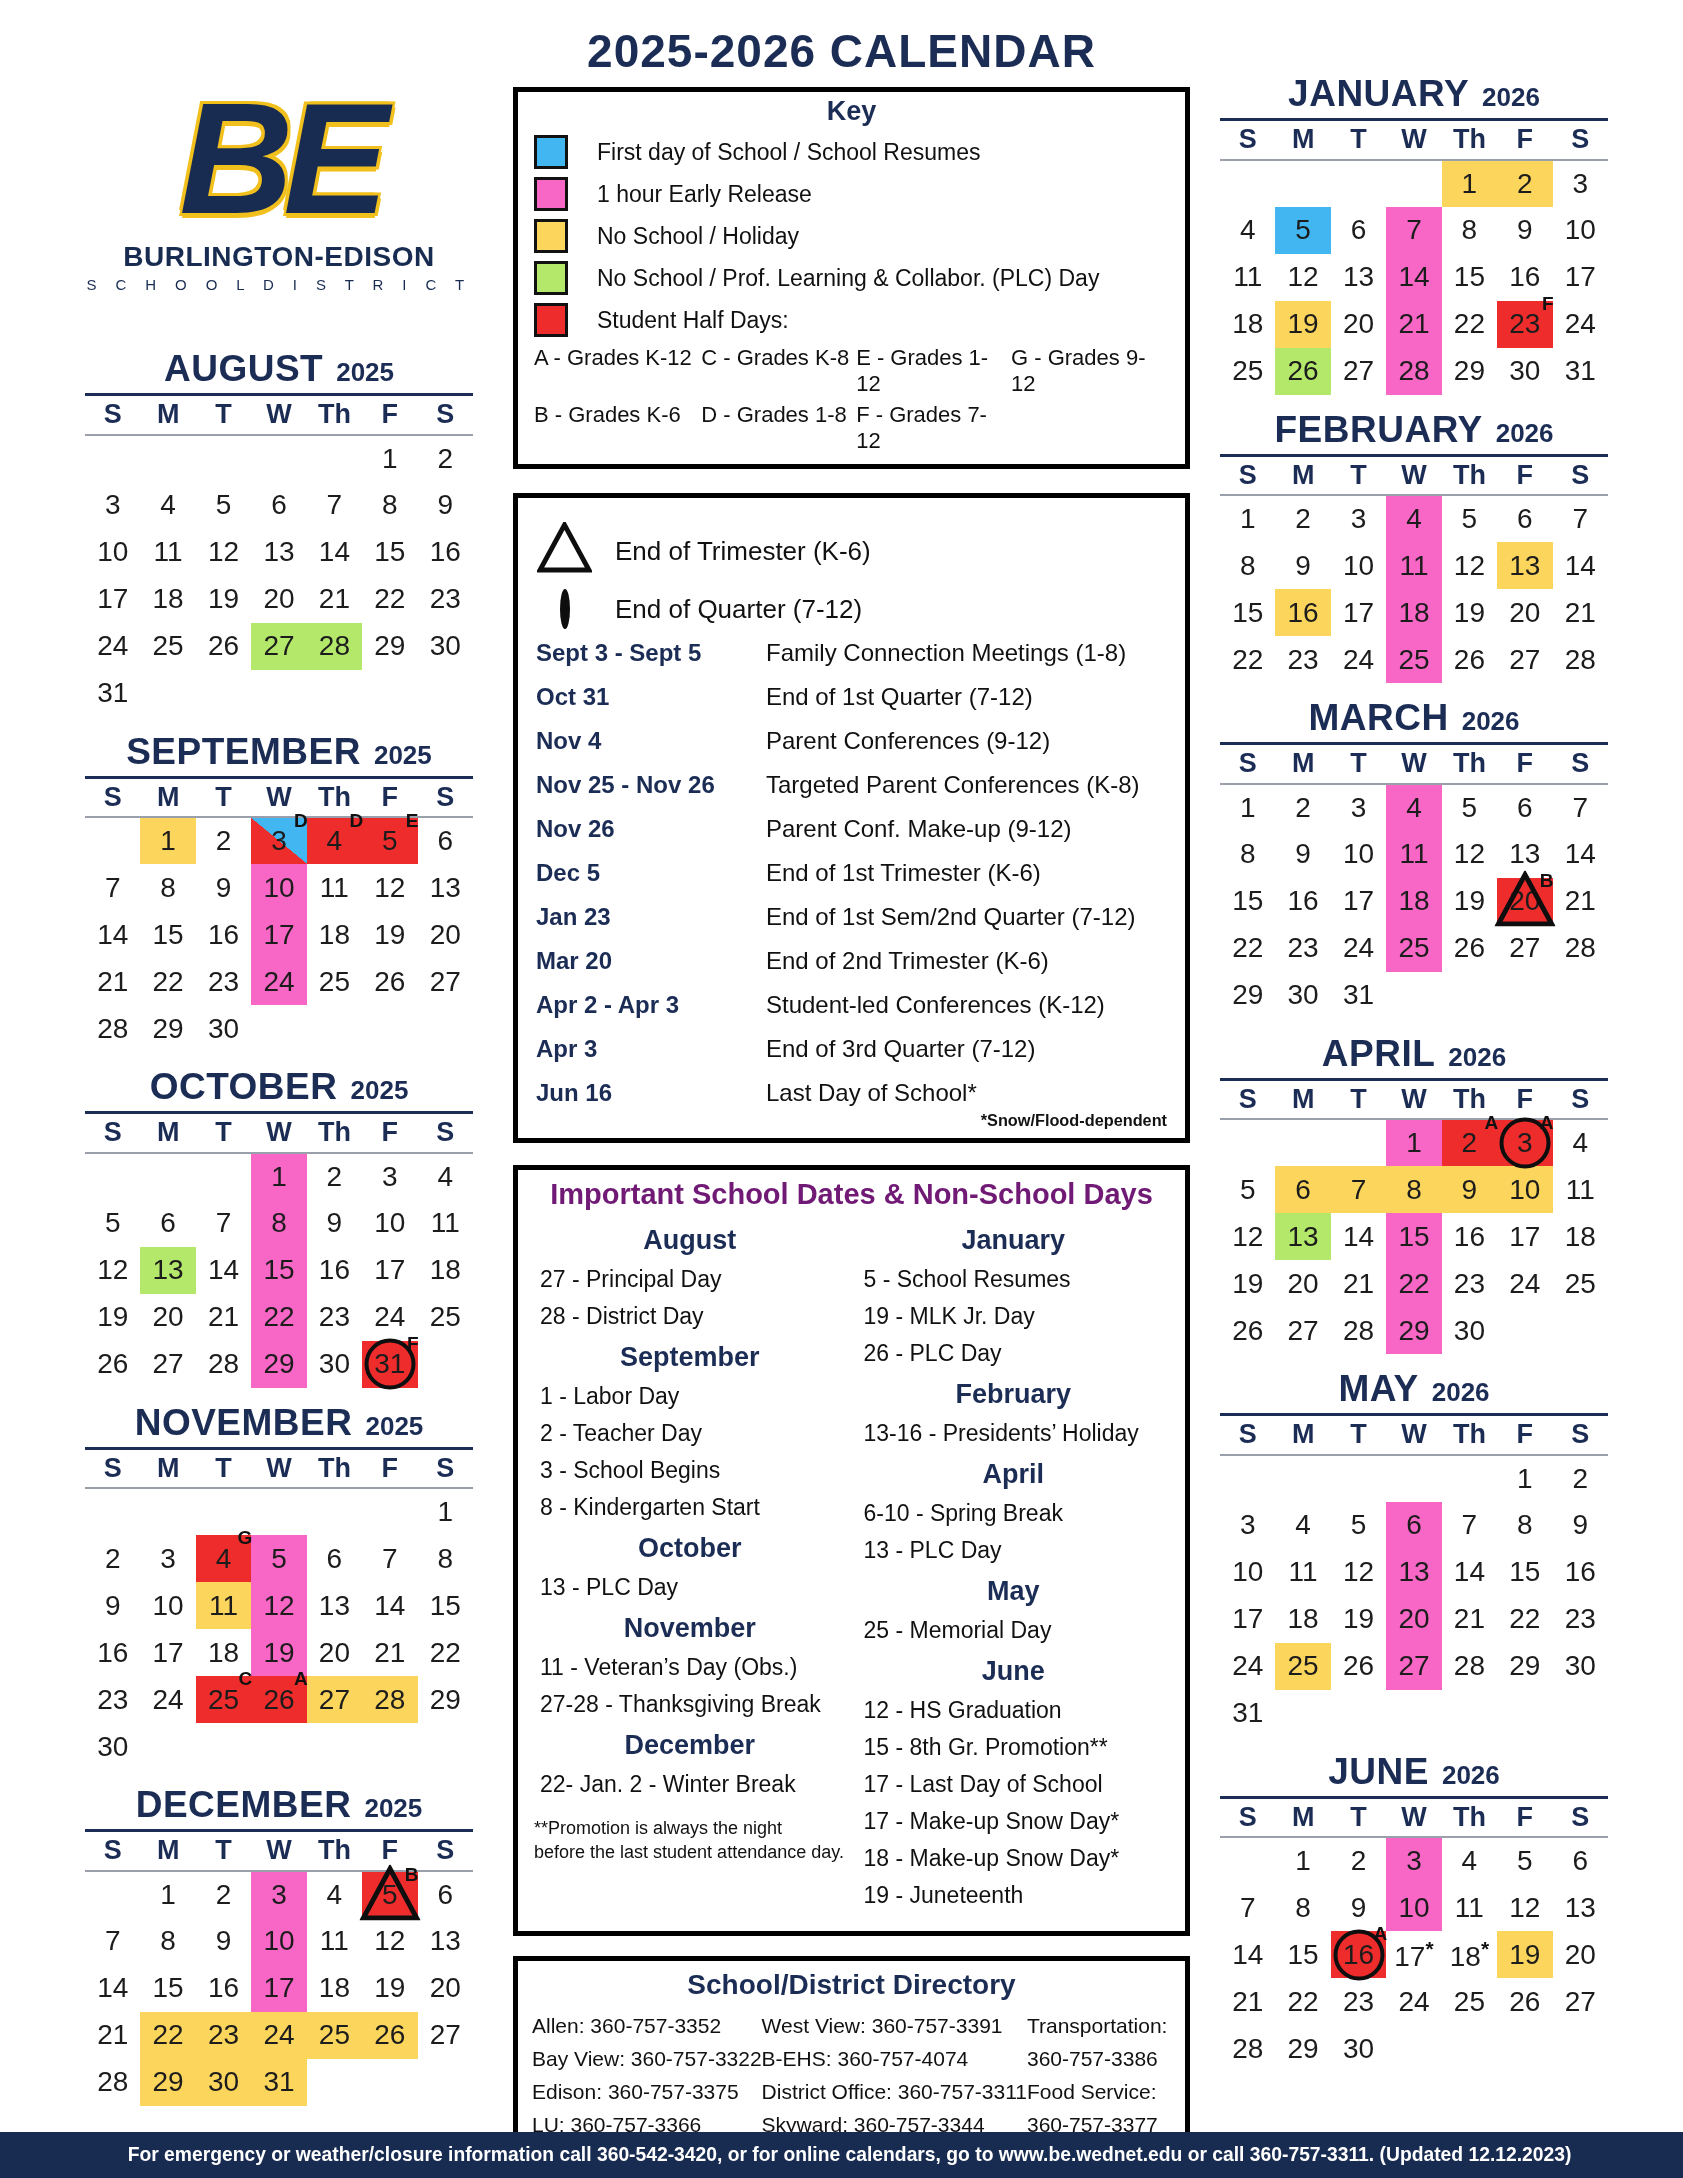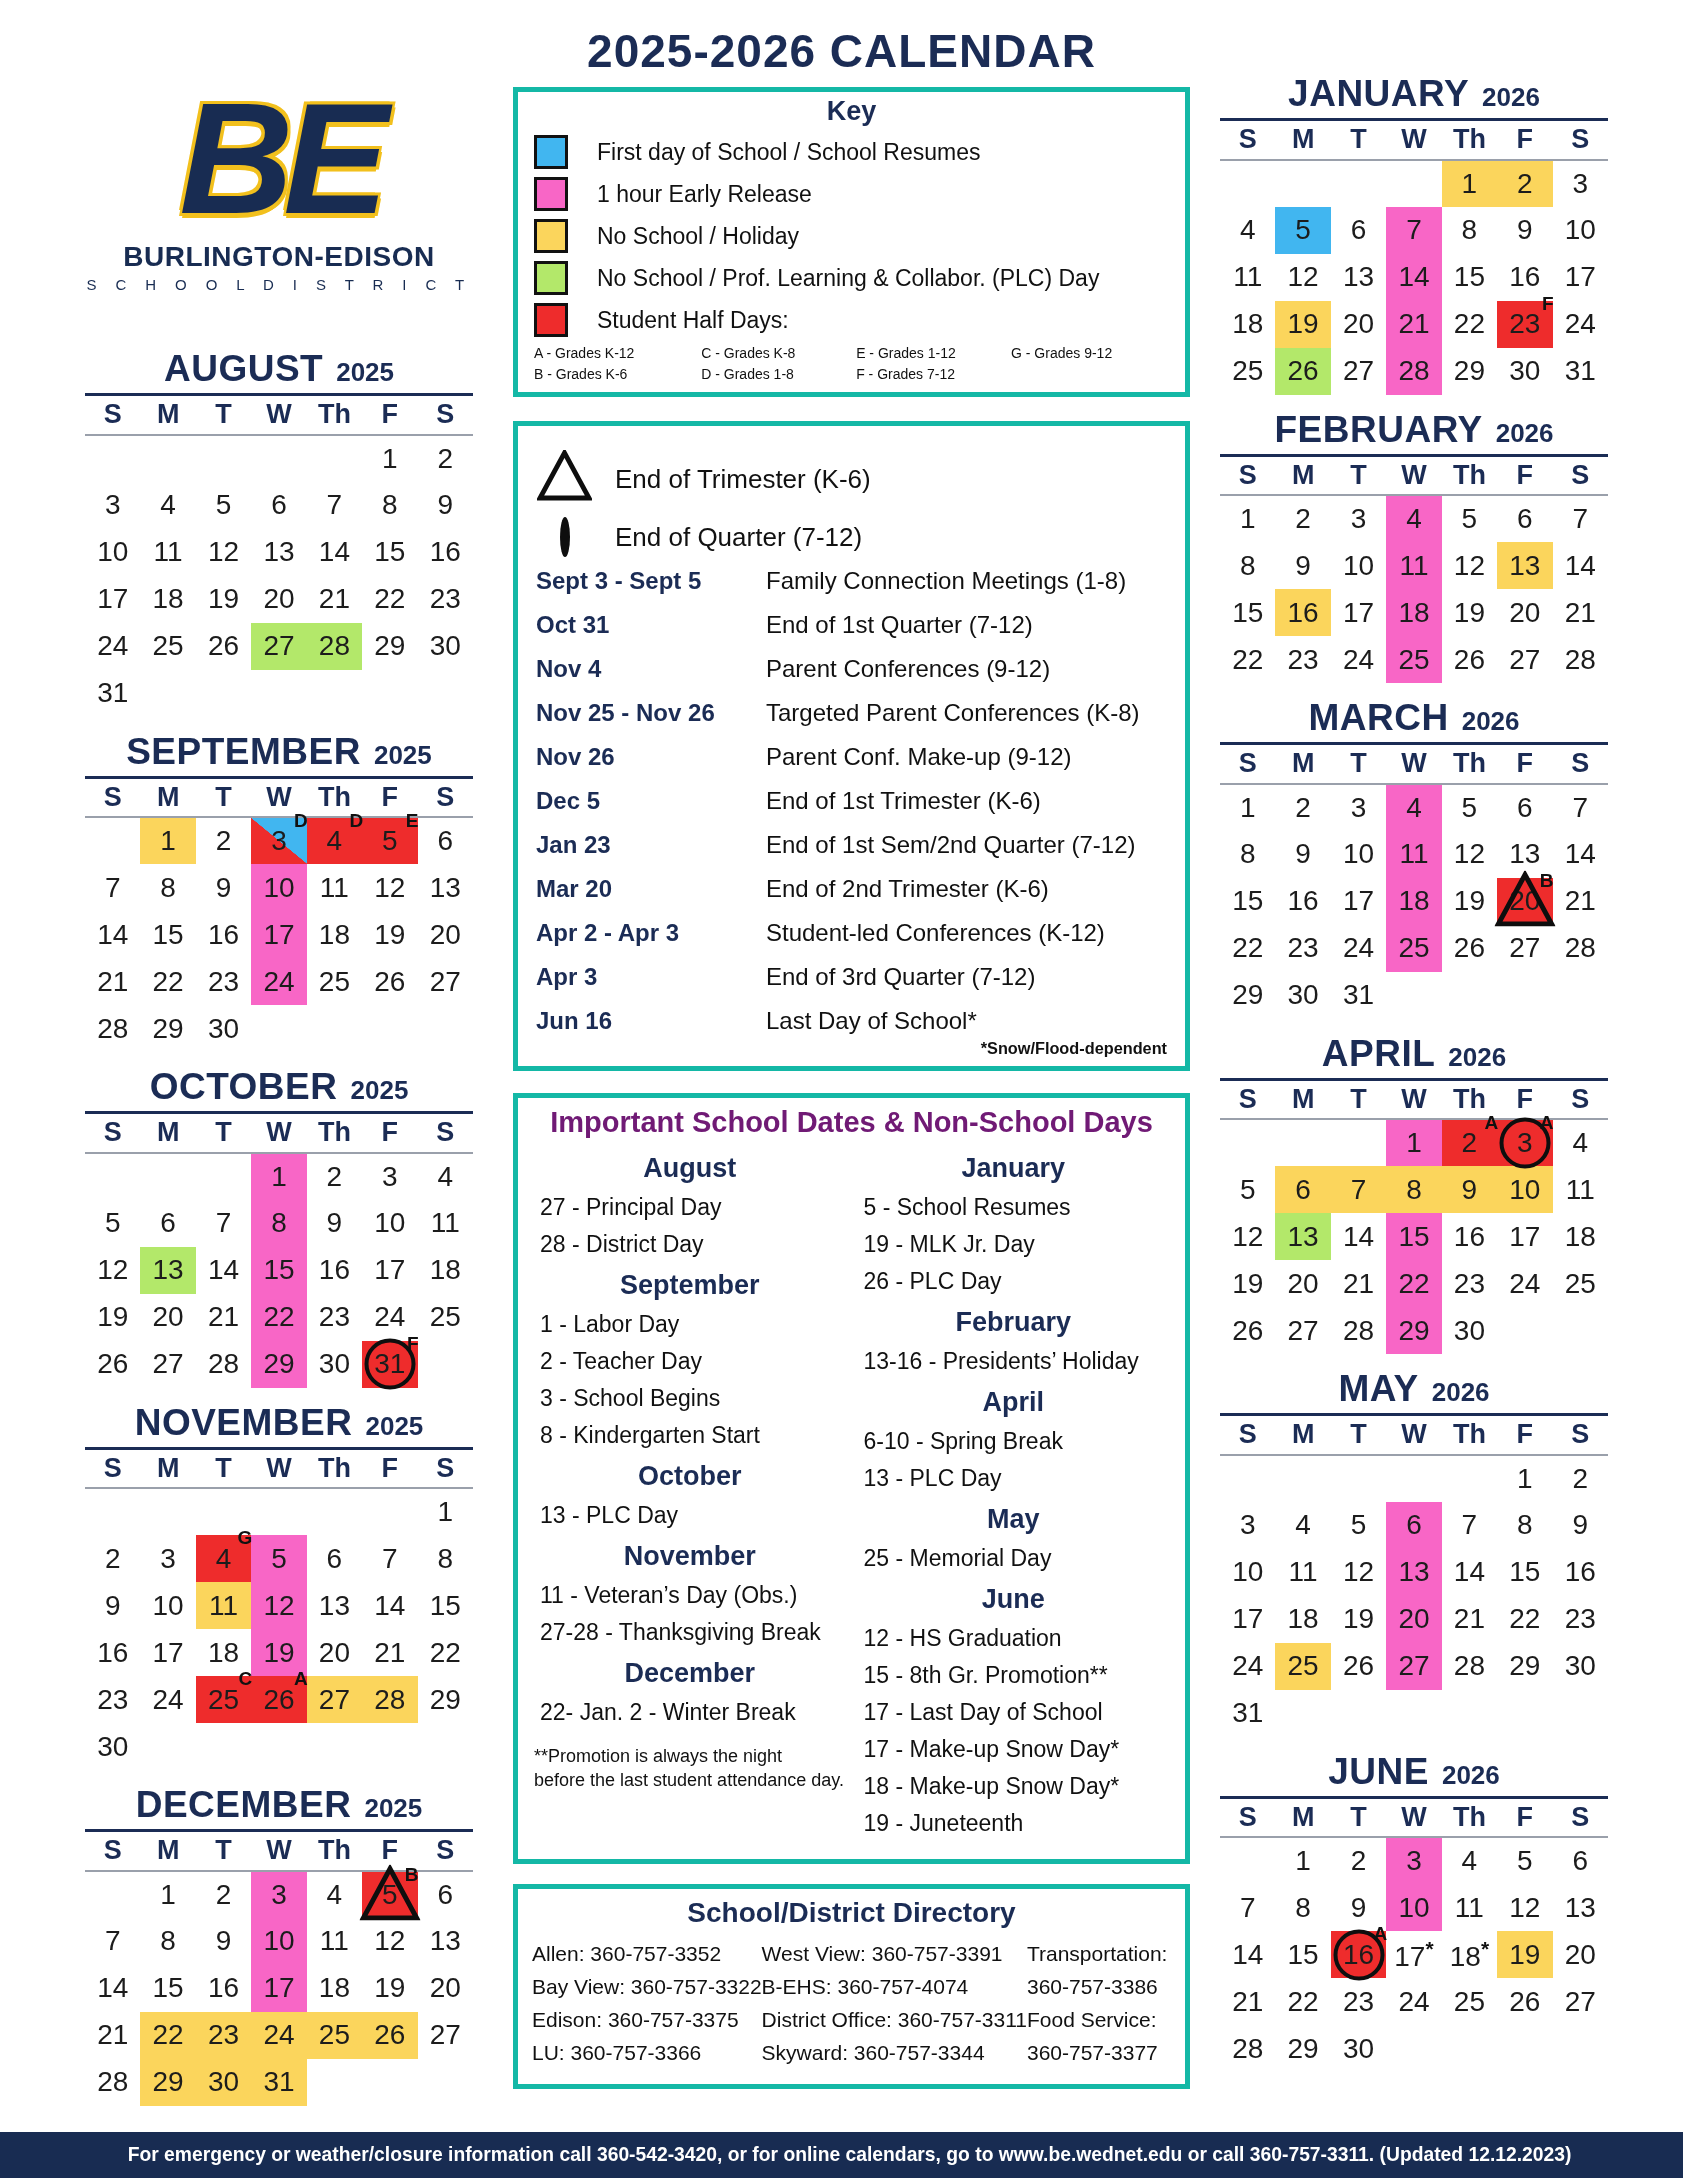--- a/index.html
+++ b/index.html
@@ -34,28 +34,28 @@
   .bg-green { background:#b3e86a; } .bg-red { background:#ee2c2c; }
   .bg-blue  { background:#41b6f0; }
   .bg-split { background:linear-gradient(to bottom left,#41b6f0 49.5%,#ee2c2c 50%); }
   .sup { position:absolute; top:-8px; right:-1px; font-size:19px; font-weight:700; color:#111; z-index:3; }
   .starsup { font-size:21px; font-weight:700; color:#111; vertical-align:10px; position:relative; z-index:2;}
   .ring { position:absolute; left:50%; top:50%; width:51px; height:51px;
           transform:translate(-50%,-50%); border:4px solid #0e0e0e; border-radius:50%; z-index:4; }
   .trisvg { position:absolute; left:50%; top:50%; transform:translate(-50%,-53%); z-index:4; }
 
   
-  .box { border:5px solid #14b8a6; background:#fff; }
+  .box { border:5px solid #000000; background:#fff; }
   .key { padding:4px 16px 10px; }
   .key-title { text-align:center; font-size:27px; font-weight:800; color:#1b2c55; }
   .key-row { display:flex; align-items:center; gap:29px; margin:8px 0; }
   .swatch { width:34px; height:34px; border:3px solid #111; flex:0 0 auto; }
   .key-label { font-size:23px; color:#111; }
   .grades { display:grid; grid-template-columns:1.08fr 1fr 1fr 1.02fr; row-gap:5px;
-            font-size:14px; color:#111; margin-top:6px; }
+            font-size:22px; color:#111; margin-top:6px; }
 
   .hd { padding:10px 18px 8px; margin-top:24px; }
   .hd-title { text-align:center; font-size:30px; font-weight:800; color:#1b2c55; }
   .sym-row { display:flex; align-items:center; gap:22px; margin:14px 0; font-size:26px; color:#111; }
   .sym { width:57px; text-align:center; flex:0 0 auto; }
   .circle-sym { width:50px; height:55px; border:5px solid #0e0e0e; border-radius:50%; margin:0 auto; }
   .hd-grid { display:grid; grid-template-columns:230px 1fr; row-gap:16px; margin-top:12px;
              font-size:24px; }
   .hd-date { font-weight:800; color:#1b2c55; }
   .hd-desc { color:#111; }

